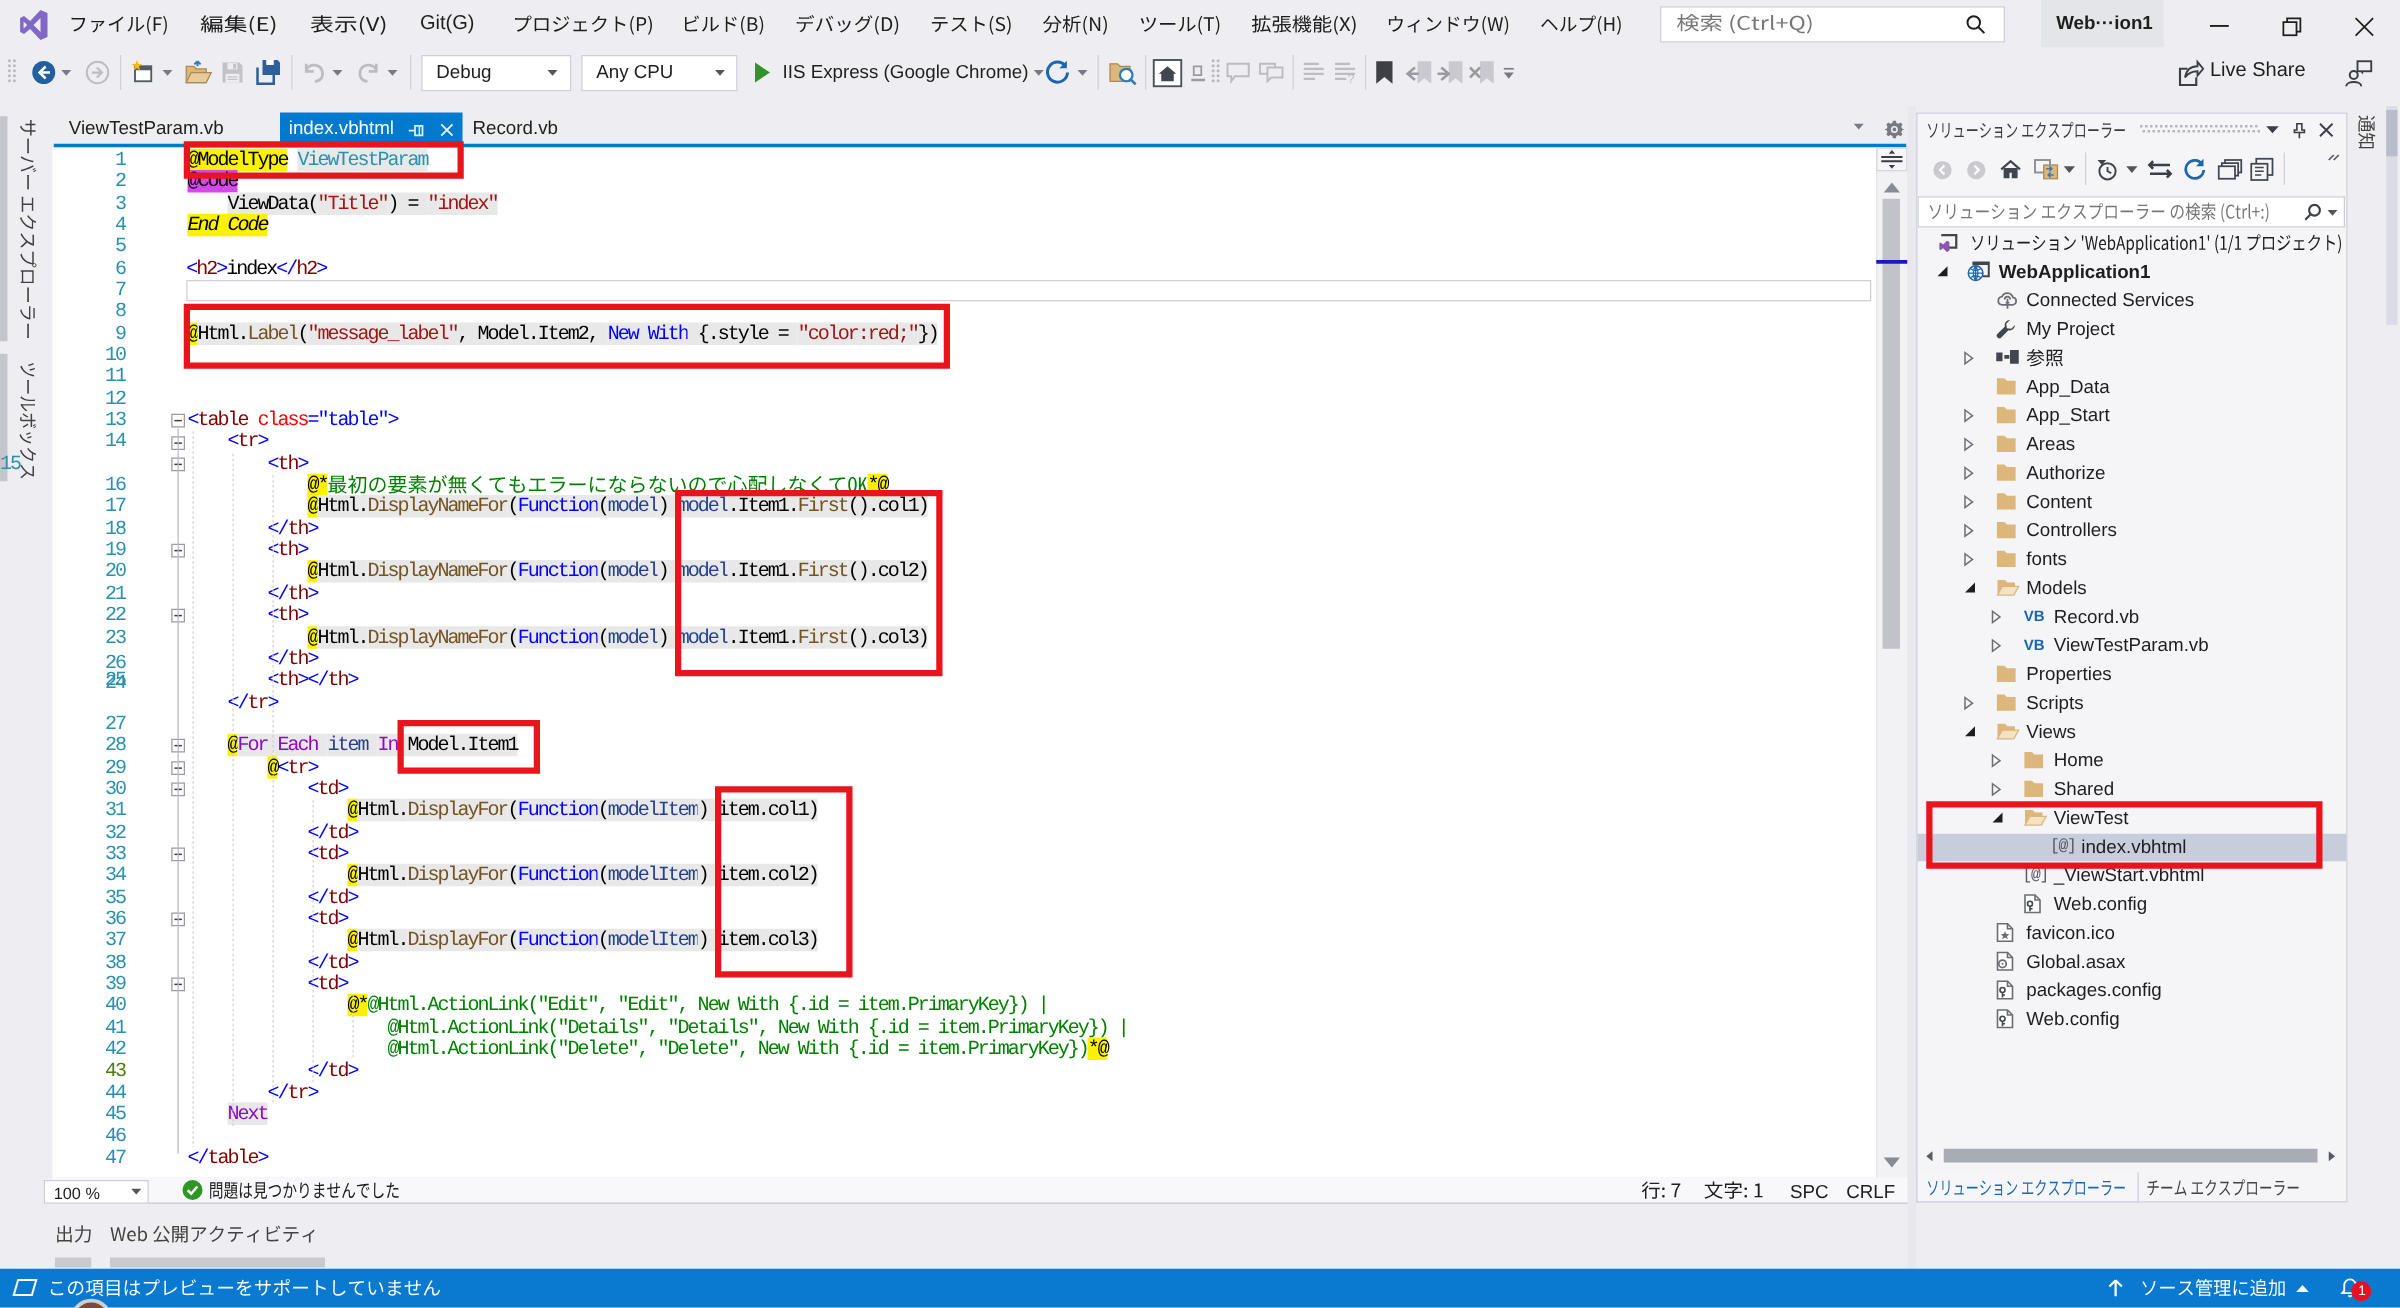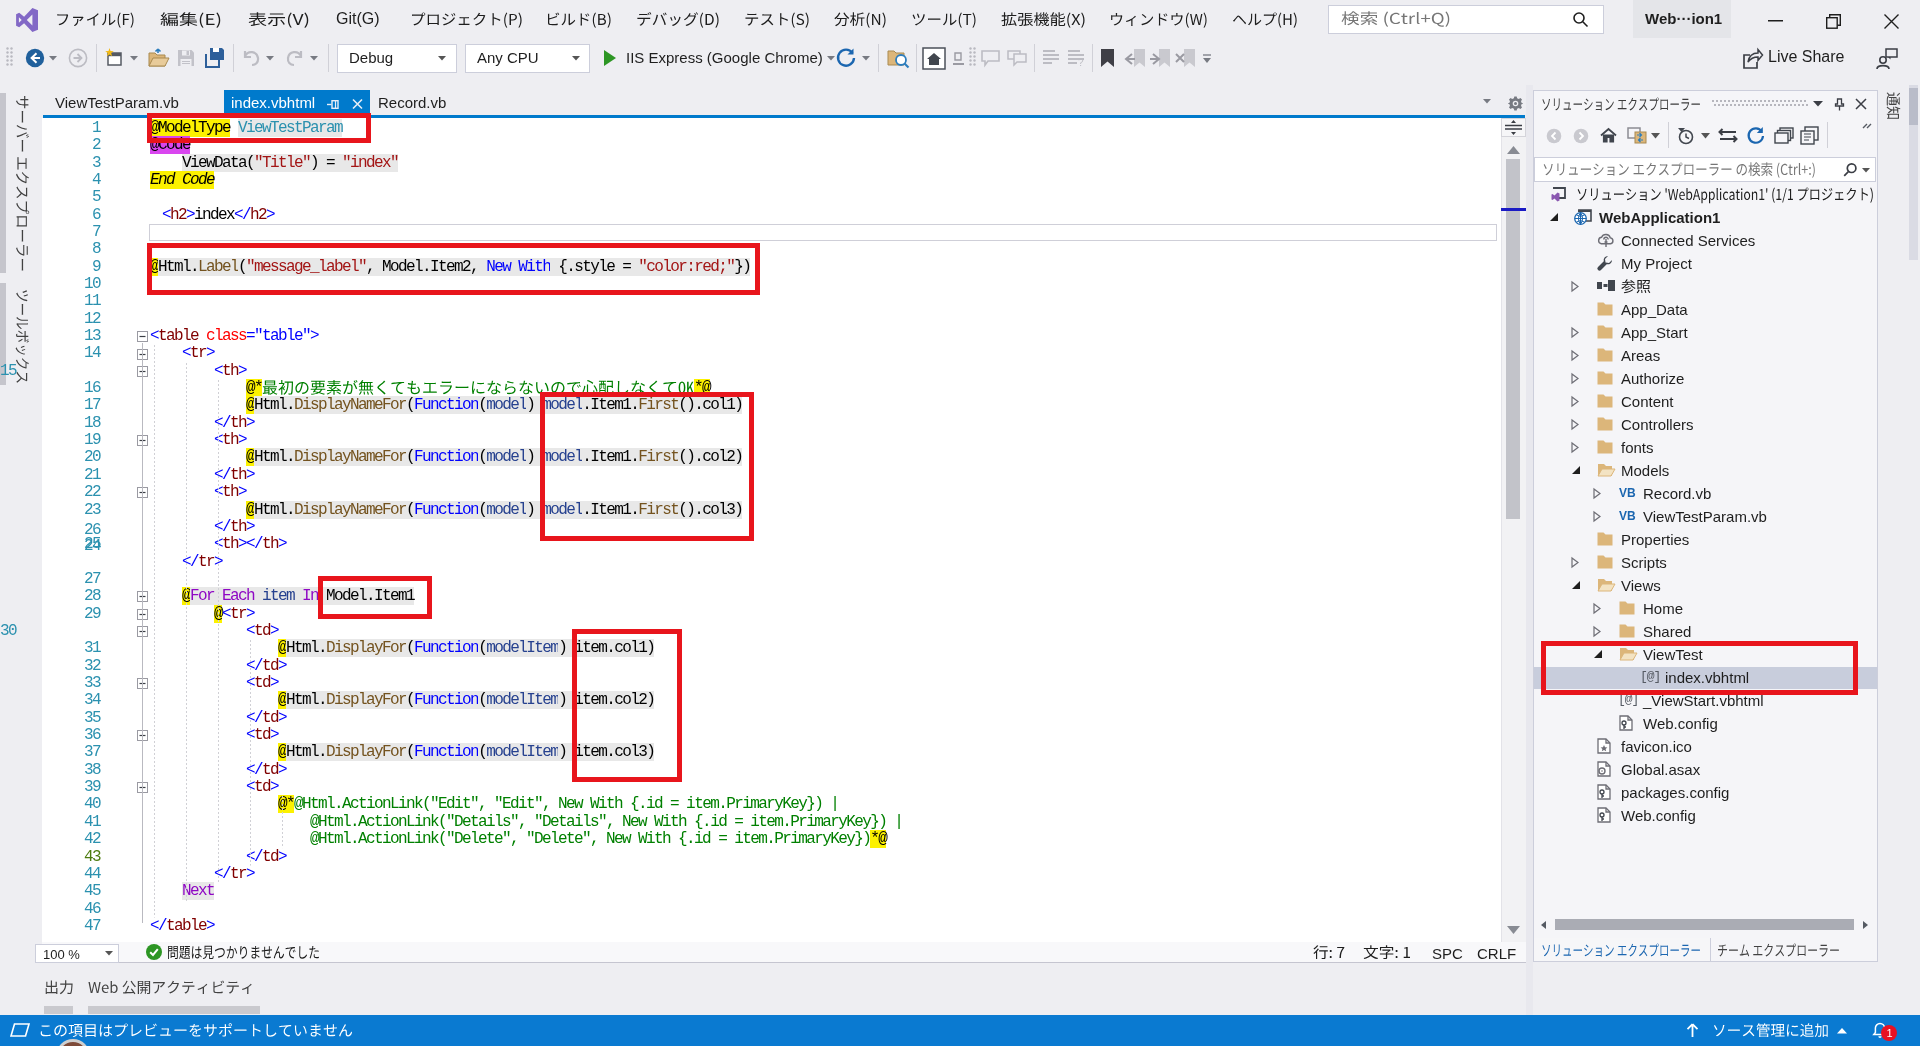--- a/index.html
+++ b/index.html
@@ -335,21 +335,21 @@
 <div class="cl mono" style="left:0px;top:449.45px;width:100px;text-align:right;color:#2b91af">20</div>
 <div class="cl mono" style="left:0px;top:466.80px;width:100px;text-align:right;color:#2b91af">21</div>
 <div class="cl mono" style="left:0px;top:484.15px;width:100px;text-align:right;color:#2b91af">22</div>
 <div class="cl mono" style="left:0px;top:501.50px;width:100px;text-align:right;color:#2b91af">23</div>
 <div class="cl mono" style="left:0px;top:538px;width:100px;text-align:right;color:#2b91af">24</div>
 <div class="cl mono" style="left:0px;top:536.20px;width:100px;text-align:right;color:#2b91af">25</div>
 <div class="cl mono" style="left:0px;top:522px;width:100px;text-align:right;color:#2b91af">26</div>
 <div class="cl mono" style="left:0px;top:570.90px;width:100px;text-align:right;color:#2b91af">27</div>
 <div class="cl mono" style="left:0px;top:588.25px;width:100px;text-align:right;color:#2b91af">28</div>
 <div class="cl mono" style="left:0px;top:605.60px;width:100px;text-align:right;color:#2b91af">29</div>
-<div class="cl mono" style="left:0px;top:622.95px;width:100px;color:#2b91af">30</div>
+<div class="cl mono" style="left:0px;top:622.95px;width:100px;text-align:right;color:#2b91af">30</div>
 <div class="cl mono" style="left:0px;top:640.30px;width:100px;text-align:right;color:#2b91af">31</div>
 <div class="cl mono" style="left:0px;top:657.65px;width:100px;text-align:right;color:#2b91af">32</div>
 <div class="cl mono" style="left:0px;top:675.00px;width:100px;text-align:right;color:#2b91af">33</div>
 <div class="cl mono" style="left:0px;top:692.35px;width:100px;text-align:right;color:#2b91af">34</div>
 <div class="cl mono" style="left:0px;top:709.70px;width:100px;text-align:right;color:#2b91af">35</div>
 <div class="cl mono" style="left:0px;top:727.05px;width:100px;text-align:right;color:#2b91af">36</div>
 <div class="cl mono" style="left:0px;top:744.40px;width:100px;text-align:right;color:#2b91af">37</div>
 <div class="cl mono" style="left:0px;top:761.75px;width:100px;text-align:right;color:#2b91af">38</div>
 <div class="cl mono" style="left:0px;top:779.10px;width:100px;text-align:right;color:#2b91af">39</div>
 <div class="cl mono" style="left:0px;top:796.45px;width:100px;text-align:right;color:#2b91af">40</div>
@@ -358,21 +358,21 @@
 <div class="cl mono" style="left:0px;top:848.50px;width:100px;text-align:right;color:#4d7c0f">43</div>
 <div class="cl mono" style="left:0px;top:865.85px;width:100px;text-align:right;color:#2b91af">44</div>
 <div class="cl mono" style="left:0px;top:883.20px;width:100px;text-align:right;color:#2b91af">45</div>
 <div class="cl mono" style="left:0px;top:900.55px;width:100px;text-align:right;color:#2b91af">46</div>
 <div class="cl mono" style="left:0px;top:917.90px;width:100px;text-align:right;color:#2b91af">47</div>
 <div class="a" style="left:148.5px;top:224.40px;width:1348px;height:16.5px;border:1px solid #cfcfd8;background:#fff"></div>
 <div class="cl mono" style="left:150.0px;top:119.80px"><span style="color:#000000;background:#fcf100;">@ModelType</span><span> </span><span style="color:#2b91af;background:#e8e8e8;">ViewTestParam</span></div>
 <div class="cl mono" style="left:150.0px;top:137.15px"><span style="color:#000000;background:#d946ef;">@Code</span></div>
 <div class="cl mono" style="left:150.0px;top:154.50px"><span>    </span><span style="color:#000000;background:#e8e8e8;">ViewData(</span><span style="color:#a31515;background:#e8e8e8;">"Title"</span><span style="color:#000000;background:#e8e8e8;">) = </span><span style="color:#a31515;background:#e8e8e8;">"index"</span></div>
 <div class="cl mono" style="left:150.0px;top:171.85px"><span style="color:#000000;background:#fcf100;font-style:italic;">End Code</span></div>
-<div class="cl mono" style="left:162px;top:206.55px"><span style="color:#0000ff;">&lt;</span><span style="color:#800000;">h2</span><span style="color:#0000ff;">&gt;</span><span style="color:#000000;">index</span><span style="color:#0000ff;">&lt;/</span><span style="color:#800000;">h2</span><span style="color:#0000ff;">&gt;</span></div>
+<div class="cl mono" style="left:149px;top:206.55px"><span style="color:#0000ff;">&lt;</span><span style="color:#800000;">h2</span><span style="color:#0000ff;">&gt;</span><span style="color:#000000;">index</span><span style="color:#0000ff;">&lt;/</span><span style="color:#800000;">h2</span><span style="color:#0000ff;">&gt;</span></div>
 <div class="cl mono" style="left:150.0px;top:258.60px"><span style="color:#000000;background:#fcf100;">@</span><span style="color:#000000;background:#e8e8e8;">Html.</span><span style="color:#74531f;background:#e8e8e8;">Label</span><span style="color:#000000;background:#e8e8e8;">(</span><span style="color:#a31515;background:#e8e8e8;">"message_label"</span><span style="color:#000000;background:#e8e8e8;">, Model.Item2, </span><span style="color:#0000ff;background:#e8e8e8;">New With</span><span style="color:#000000;background:#e8e8e8;"> {.style = </span><span style="color:#a31515;background:#e8e8e8;">"color:red;"</span><span style="color:#000000;background:#e8e8e8;">})</span></div>
 <div class="cl mono" style="left:150.0px;top:328.00px"><span style="color:#0000ff;">&lt;</span><span style="color:#800000;">table</span><span> </span><span style="color:#ff0000;">class</span><span style="color:#0000ff;">=</span><span style="color:#0000ff;">"table"</span><span style="color:#0000ff;">&gt;</span></div>
 <div class="cl mono" style="left:150.0px;top:345.35px"><span>    </span><span style="color:#0000ff;">&lt;</span><span style="color:#800000;">tr</span><span style="color:#0000ff;">&gt;</span></div>
 <div class="cl mono" style="left:150.0px;top:362.70px"><span>        </span><span style="color:#0000ff;">&lt;</span><span style="color:#800000;">th</span><span style="color:#0000ff;">&gt;</span></div>
 <div class="cl mono" style="left:150.0px;top:380.05px"><span>            </span><span style="color:#000000;background:#fcf100;">@*</span></div>
 <div class="cl mono" style="left:150.0px;top:397.40px"><span>            </span><span style="color:#000000;background:#fcf100;">@</span><span style="color:#000000;background:#e8e8e8;">Html.</span><span style="color:#74531f;background:#e8e8e8;">DisplayNameFor</span><span style="color:#000000;background:#e8e8e8;">(</span><span style="color:#0000ff;background:#e8e8e8;">Function</span><span style="color:#000000;background:#e8e8e8;">(</span><span style="color:#26418f;background:#e8e8e8;">model</span><span style="color:#000000;background:#e8e8e8;">) </span><span style="color:#26418f;background:#e8e8e8;">model</span><span style="color:#000000;background:#e8e8e8;">.Item1.</span><span style="color:#74531f;background:#e8e8e8;">First</span><span style="color:#000000;background:#e8e8e8;">().col1)</span></div>
 <div class="cl mono" style="left:150.0px;top:414.75px"><span>        </span><span style="color:#0000ff;">&lt;/</span><span style="color:#800000;">th</span><span style="color:#0000ff;">&gt;</span></div>
 <div class="cl mono" style="left:150.0px;top:432.10px"><span>        </span><span style="color:#0000ff;">&lt;</span><span style="color:#800000;">th</span><span style="color:#0000ff;">&gt;</span></div>
 <div class="cl mono" style="left:150.0px;top:449.45px"><span>            </span><span style="color:#000000;background:#fcf100;">@</span><span style="color:#000000;background:#e8e8e8;">Html.</span><span style="color:#74531f;background:#e8e8e8;">DisplayNameFor</span><span style="color:#000000;background:#e8e8e8;">(</span><span style="color:#0000ff;background:#e8e8e8;">Function</span><span style="color:#000000;background:#e8e8e8;">(</span><span style="color:#26418f;background:#e8e8e8;">model</span><span style="color:#000000;background:#e8e8e8;">) </span><span style="color:#26418f;background:#e8e8e8;">model</span><span style="color:#000000;background:#e8e8e8;">.Item1.</span><span style="color:#74531f;background:#e8e8e8;">First</span><span style="color:#000000;background:#e8e8e8;">().col2)</span></div>
 <div class="cl mono" style="left:150.0px;top:466.80px"><span>        </span><span style="color:#0000ff;">&lt;/</span><span style="color:#800000;">th</span><span style="color:#0000ff;">&gt;</span></div>

